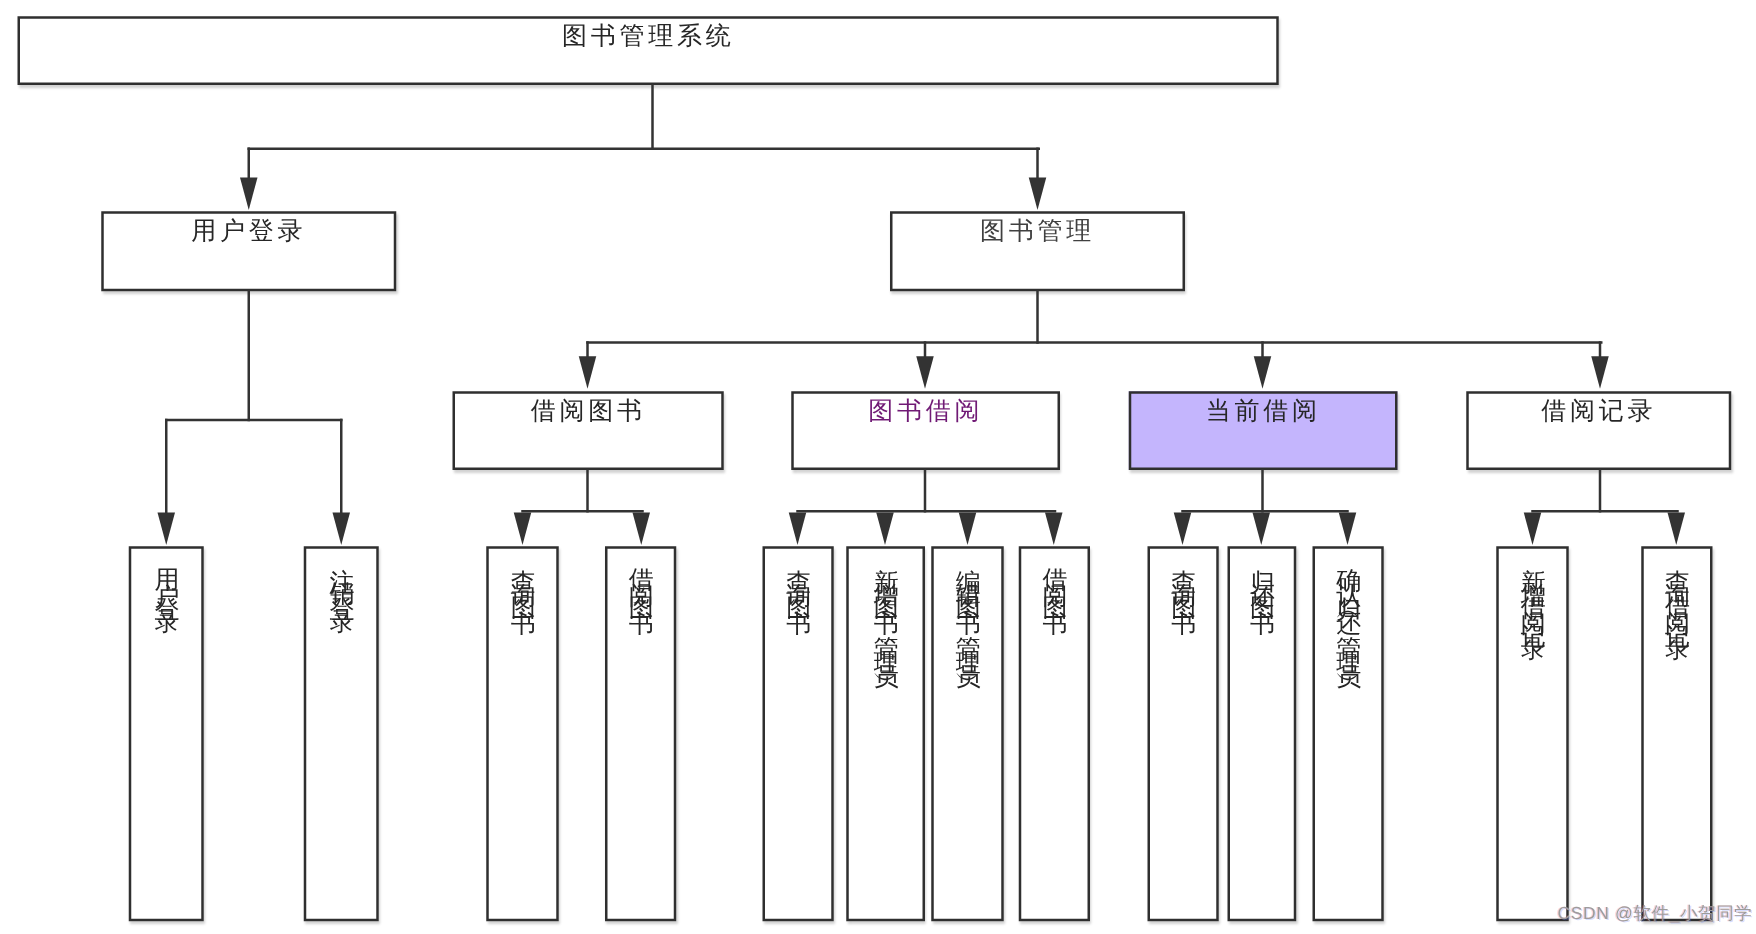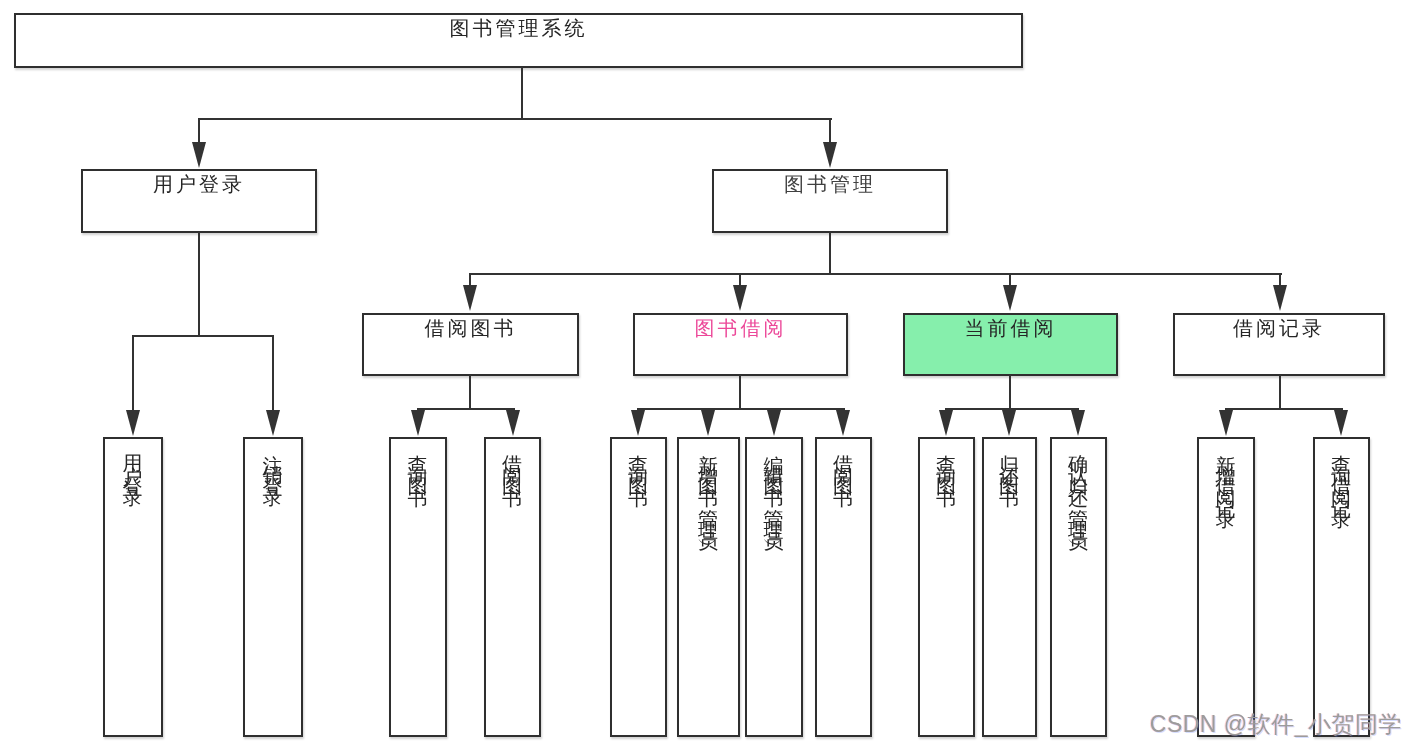--- a/index.html
+++ b/index.html
@@ -18,21 +18,21 @@
     writing-mode:vertical-rl;text-orientation:mixed;
     font-size:20px;letter-spacing:11px;line-height:1;color:#262626;white-space:nowrap;
   }
   .line{position:absolute;background:#333333;}
   .ah{
     position:absolute;width:0;height:0;
     border-left:7px solid transparent;border-right:7px solid transparent;
     border-top:26px solid #333333;
   }
   .watermark{
-    position:absolute;right:3px;bottom:7px;font-size:23px;color:#9c9c9c;
+    position:absolute;right:3px;bottom:7px;font-size:14px;color:#9c9c9c;
     letter-spacing:0.5px;white-space:nowrap;z-index:5;
     text-shadow:-1px 0 0 rgba(255,90,90,0.25), 1px 1px 0 rgba(90,120,255,0.25);
   }
 </style>
 </head>
 <body>
 
 <div id="stage" style="background: rgb(255, 255, 255);">
 
   <div class="box" style="left: 14px; top: 13px; width: 1009px; height: 55px; background: rgb(255, 255, 255);">
@@ -68,23 +68,23 @@
   <div class="line" style="left: 1279px; top: 273px; width: 2px; height: 14px; background: rgb(51, 51, 51);"></div>
   <div class="ah" style="left: 463px; top: 285px; border-top-color: rgb(51, 51, 51);"></div>
   <div class="ah" style="left: 733px; top: 285px; border-top-color: rgb(51, 51, 51);"></div>
   <div class="ah" style="left: 1003px; top: 285px; border-top-color: rgb(51, 51, 51);"></div>
   <div class="ah" style="left: 1273px; top: 285px; border-top-color: rgb(51, 51, 51);"></div>
 
   <div class="box" style="left: 362px; top: 313px; width: 217px; height: 63px; background: rgb(255, 255, 255);">
     <span class="hlabel" style="color: rgb(38, 38, 38);">借阅图书</span>
   </div>
   <div class="box" style="left: 633px; top: 313px; width: 215px; height: 63px; background: rgb(255, 255, 255);">
-    <span class="hlabel" style="color: #ec4899;">图书借阅</span>
+    <span class="hlabel" style="color: #701a75;">图书借阅</span>
   </div>
-  <div class="box" style="left: 903px; top: 313px; width: 215px; height: 63px; background: #86efac;">
+  <div class="box" style="left: 903px; top: 313px; width: 215px; height: 63px; background: #c4b5fd;">
     <span class="hlabel" style="color: rgb(38, 38, 38);">当前借阅</span>
   </div>
   <div class="box" style="left: 1173px; top: 313px; width: 212px; height: 63px; background: rgb(255, 255, 255);">
     <span class="hlabel" style="color: rgb(38, 38, 38);">借阅记录</span>
   </div>
 
   <div class="line" style="left: 469px; top: 375px; width: 2px; height: 35px; background: rgb(51, 51, 51);"></div>
   <div class="line" style="left: 739px; top: 375px; width: 2px; height: 35px; background: rgb(51, 51, 51);"></div>
   <div class="line" style="left: 1009px; top: 375px; width: 2px; height: 35px; background: rgb(51, 51, 51);"></div>
   <div class="line" style="left: 1279px; top: 375px; width: 2px; height: 35px; background: rgb(51, 51, 51);"></div>

